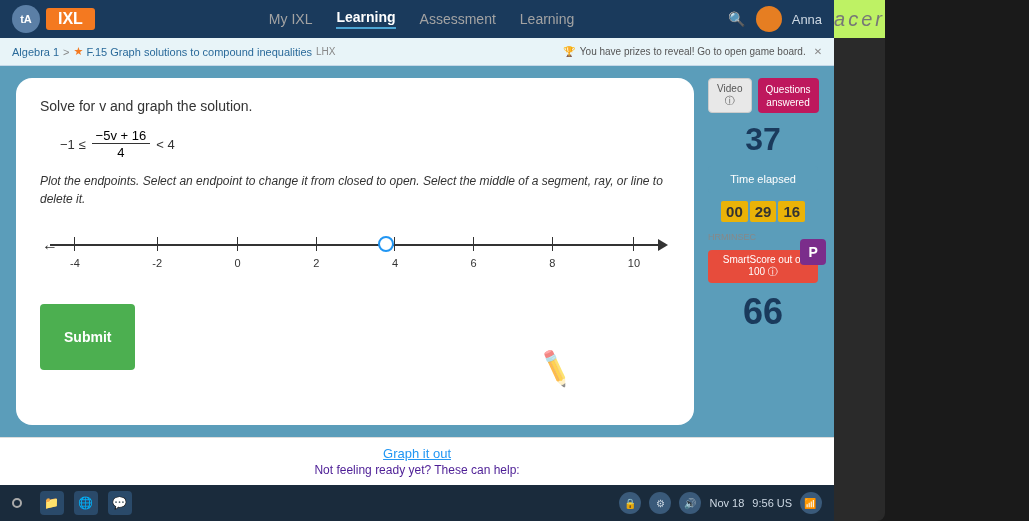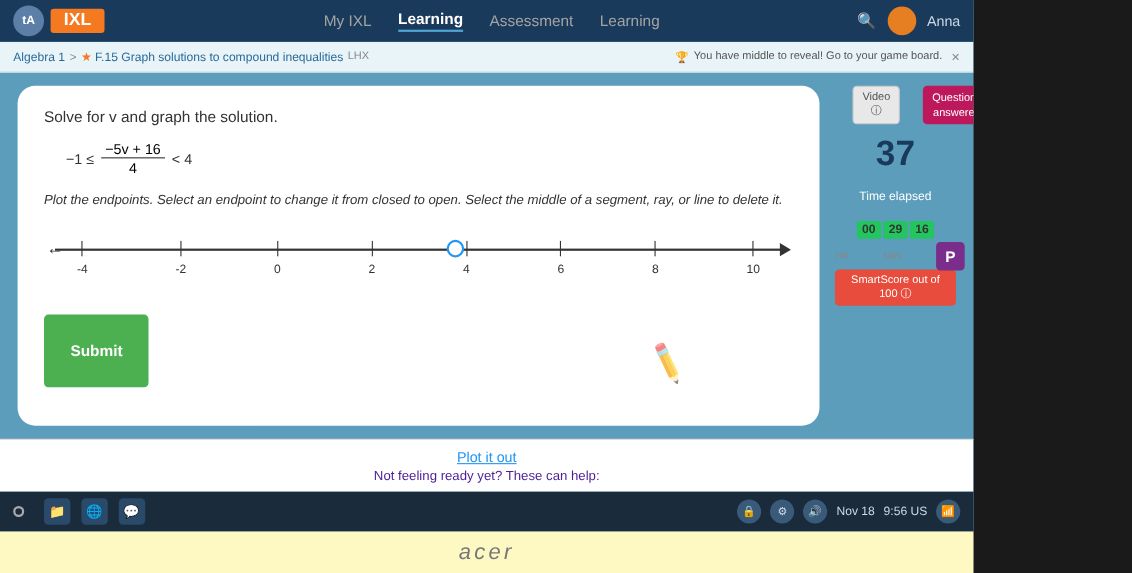--- a/index.html
+++ b/index.html
@@ -10,21 +10,21 @@
       font-family: Arial, sans-serif;
       overflow: hidden;
     }
     
     .monitor-outer {
       width: 885px;
       height: 521px;
       background: #2a2a2a;
       border-radius: 8px;
       display: flex;
-      flex-direction: column;
+      flex-direction: row;
     }
     
     .screen {
       flex: 1;
       background: #5b9dba;
       position: relative;
       overflow: hidden;
       display: flex;
       flex-direction: column;
     }
@@ -249,22 +249,21 @@
     }
     
     .right-panel {
       width: 110px;
       display: flex;
       flex-direction: column;
       gap: 8px;
     }
     .top-panel-row {
       display: flex;
-      gap: 21px;
-      margin-left: 16px;
+      gap: 6px;
     }
     .video-btn {
       background: #e8e8e8;
       border: 1px solid #ccc;
       border-radius: 4px;
       padding: 4px 8px;
       font-size: 10px;
       color: #555;
       cursor: pointer;
       display: flex;
@@ -300,29 +299,29 @@
       line-height: 1.4;
     }
     .timer-display {
       display: flex;
       justify-content: center;
       gap: 2px;
       font-size: 12px;
       color: #333;
     }
     .timer-cell {
-      background: #22c55e;
+      background: #eab308;
       border-radius: 2px;
       padding: 2px 5px;
-      font-size: 11px;
+      font-size: 15px;
       font-weight: bold;
     }
     .timer-labels {
       display: flex;
-      justify-content: space-between;
+      justify-content: flex-start;
       font-size: 9px;
       color: #888;
       margin-top: 2px;
     }
     .smart-score-label {
       background: #e74c3c;
       color: white;
       border-radius: 4px;
       padding: 4px 8px;
       font-size: 10px;
@@ -411,21 +410,21 @@
       height: 22px;
       background: #3a5a7a;
       border-radius: 50%;
       display: flex;
       align-items: center;
       justify-content: center;
       cursor: pointer;
     }
     
     .acer-bar {
-      background: #fef9c3;
+      background: #bef264;
       height: 38px;
       display: flex;
       align-items: center;
       justify-content: center;
     }
     .acer-logo {
       color: #777;
       font-size: 20px;
       font-style: italic;
       letter-spacing: 3px;
@@ -467,21 +466,21 @@
     </div>
 
     <div class="breadcrumb-bar">
       <span class="breadcrumb-root">Algebra 1</span>
       <span class="breadcrumb-sep">&gt;</span>
       <span class="breadcrumb-star">★</span>
       <span class="breadcrumb-current">F.15 Graph solutions to compound inequalities</span>
       <span style="margin-left:4px; color:#888; font-size:10px;">LHX</span>
       <div class="prize-notice">
         <span class="prize-icon">🏆</span>
-        <span>You have middle to reveal! Go to your game board.</span>
+        <span>You have prizes to reveal! Go to open game board.</span>
         <span style="cursor:pointer; color:#888; margin-left:4px;">✕</span>
       </div>
     </div>
 
     <div class="main-content">
 
       <div class="problem-card">
         <div class="problem-title">Solve for v and graph the solution.</div>
 
         
@@ -563,27 +562,28 @@
           <div class="timer-cell">16</div>
         </div>
         <div class="timer-labels">
           <span>HR</span>
           <span>MIN</span>
           <span>SEC</span>
         </div>
 
         <div class="smart-score-label">SmartScore
 out of 100 ⓘ</div>
+        <div class="smart-score-number">66</div>
 
         <div class="p-badge">P</div>
       </div>
     </div>
 
     <div class="bottom-area">
-      <div class="work-it-out">Plot it out</div>
+      <div class="work-it-out">Graph it out</div>
       <div class="not-ready">Not feeling ready yet? These can help:</div>
     </div>
 
     <div class="taskbar">
       <div class="blue-dot"></div>
       <div class="taskbar-icon">
         <span style="color:#ccc; font-size:12px;">📁</span>
       </div>
       <div class="taskbar-icon">
         <span style="color:#ccc; font-size:12px;">🌐</span>

